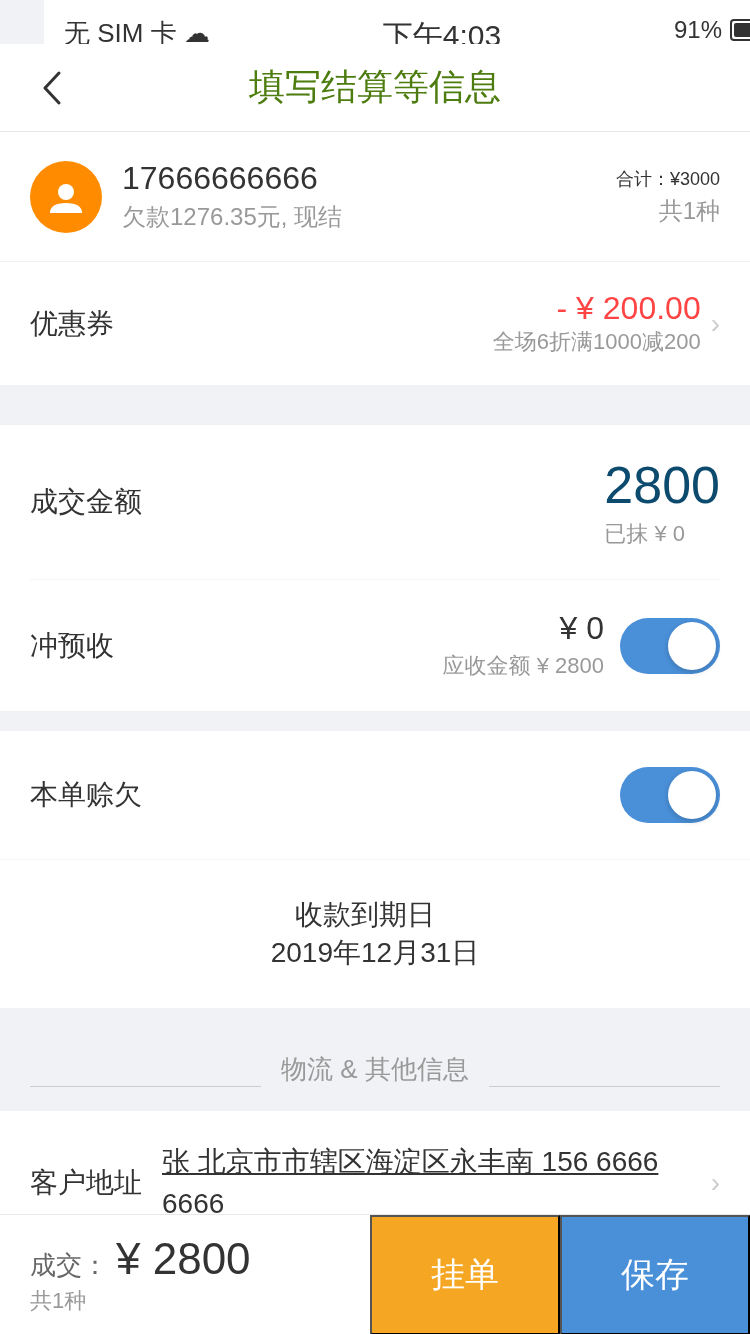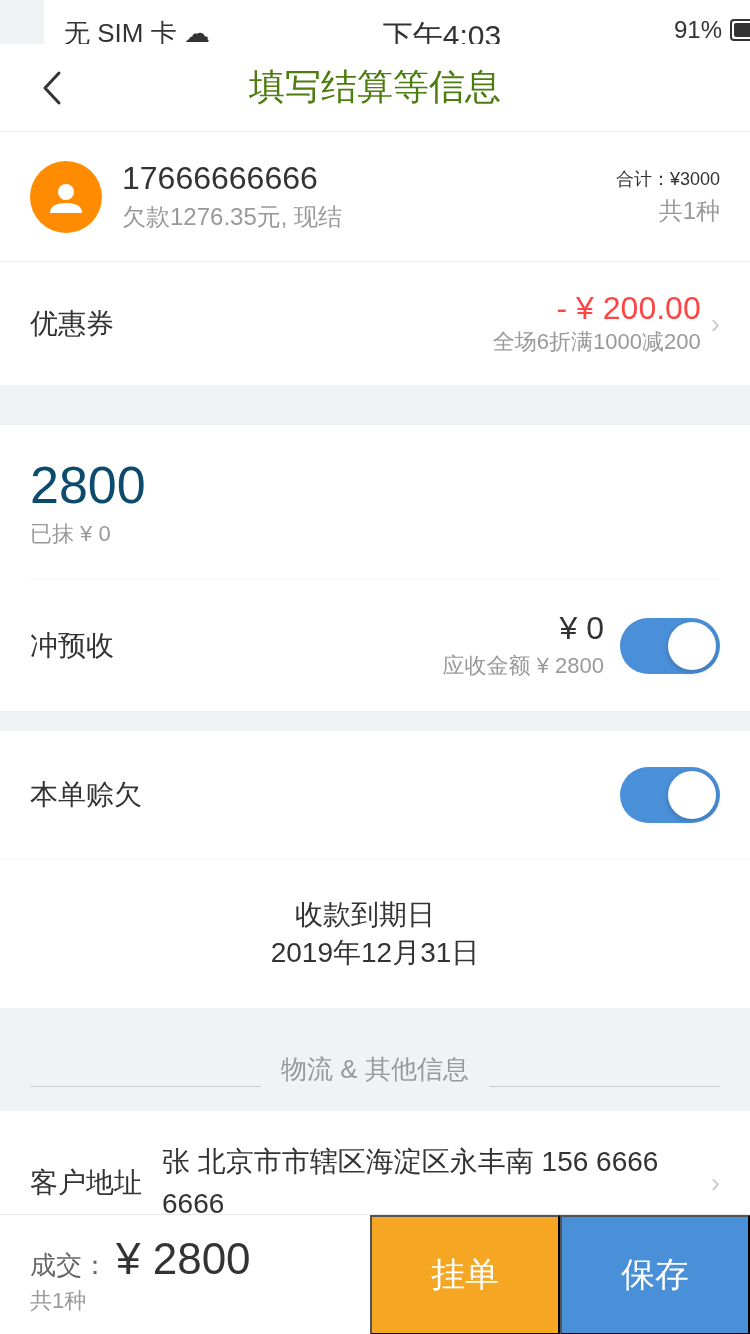--- a/index.html
+++ b/index.html
@@ -199,21 +199,21 @@
     .sep-line { flex: 1; height: 1px; background: #ccc; }
     .sep-text { font-size: 26px; color: #999; }
 
     
     .address-row {
       display: flex; align-items: center; justify-content: space-between;
       padding: 30px 30px;
       background: #fff;
     }
     .address-label { font-size: 28px; color: #333; flex-shrink: 0; margin-right: 20px; }
-    .address-value { font-size: 28px; color: #333; flex: 1; line-height: 1.5; }
+    .address-value { font-size: 28px; color: #333; flex: 1; line-height: 1.5; text-decoration: underline; }
     .address-chevron { color: #ccc; font-size: 28px; flex-shrink: 0; }
 
     
     .bottom-spacer { height: 180px; background: #f0f2f5; }
 
     
     .footer {
       position: fixed;
       bottom: 0; left: 0;
       width: 750px;
@@ -293,20 +293,21 @@
       <span class="chevron-right">›</span>
     </div>
   </div>
 </div>
 
 <div class="section-divider"></div>
 
 <div class="amount-section">
 
   <div class="amount-row">
+    <span class="row-label">成交金额</span>
     <div class="row-right">
       <div>
         <div class="amount-value">2800</div>
         <div class="amount-sub">已抹  ¥ 0</div>
       </div>
     </div>
   </div>
 
   <div class="prepay-row">
     <span class="row-label">冲预收</span>

